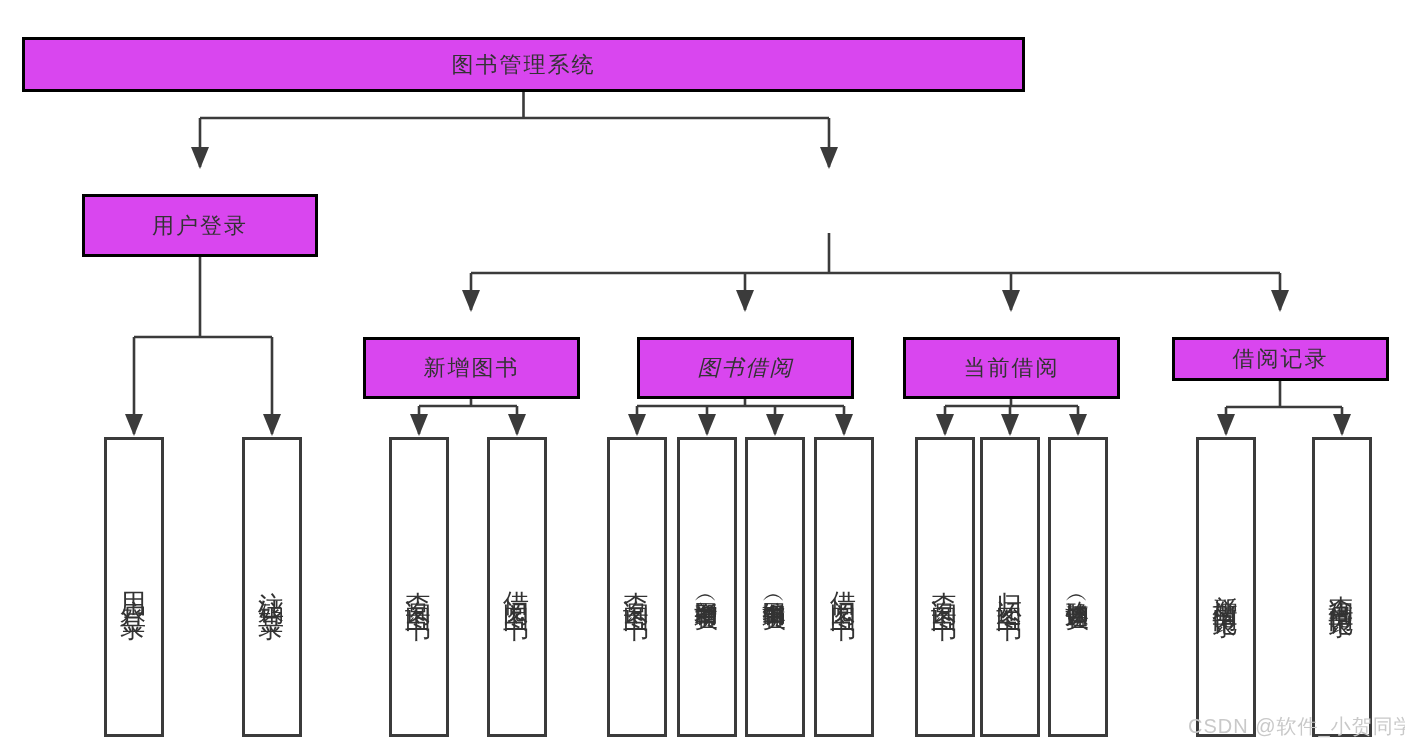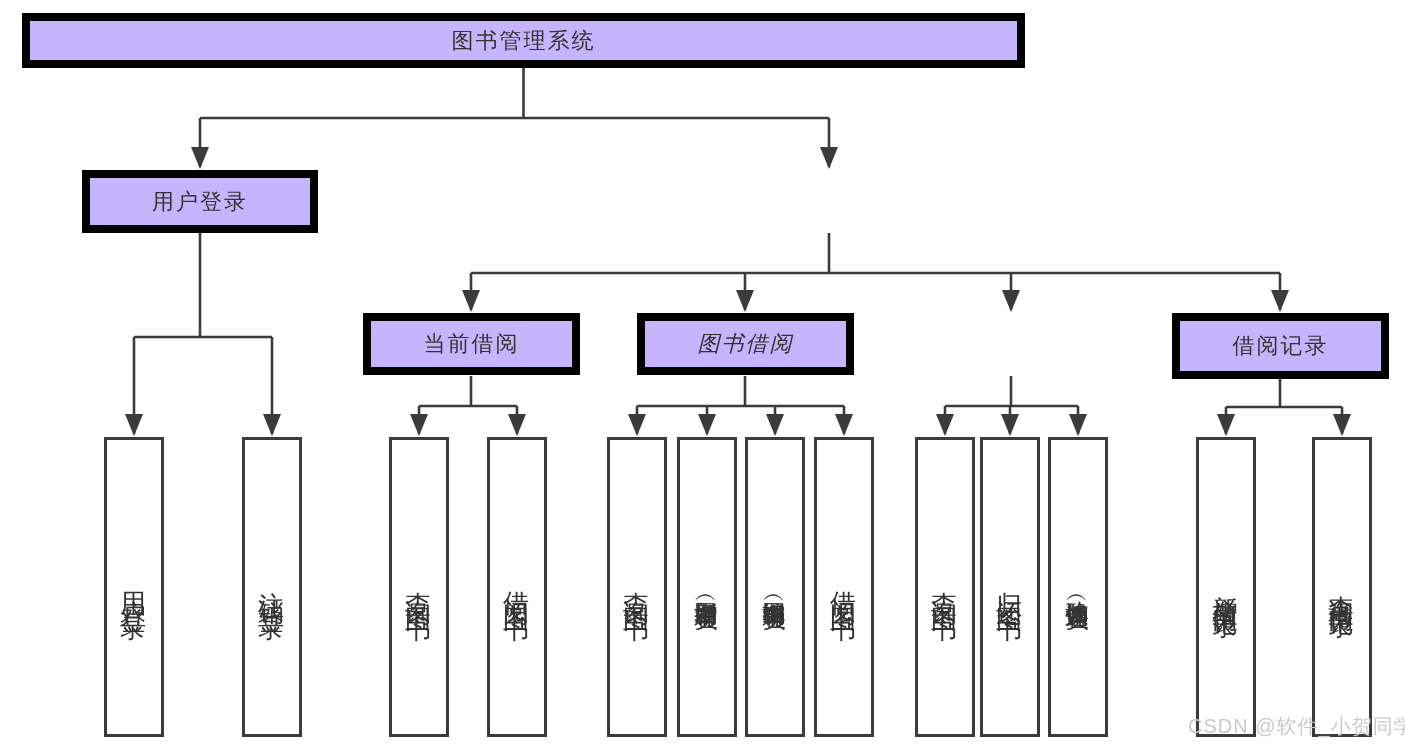--- a/index.html
+++ b/index.html
@@ -9,29 +9,30 @@
     font-family: "Liberation Sans", "DejaVu Sans", sans-serif;
     position: relative;
     overflow: hidden;
     color: #333333;
   }
   #stage { position: absolute; inset: 0; width: 1405px; height: 747px; }
   svg.connectors { position: absolute; left: 0; top: 0; z-index: 1; }
   .box {
     position: absolute;
     box-sizing: border-box;
-    border: 8px solid #000000;
-    background: #c4b5fd;
+    border: 3px solid #000000;
+    background: #d946ef;
     display: flex;
     align-items: center;
     justify-content: center;
     font-size: 22px;
     letter-spacing: 2px;
     color: #333333;
     z-index: 2;
+    margin-top: 24px;
   }
   .leaf {
     position: absolute;
     box-sizing: border-box;
     border: 3px solid #3b3b3b;
     background: #ffffff;
     width: 60px; height: 300px;
     top: 437px;
     display: flex;
     align-items: center;
@@ -99,23 +100,24 @@
       <path d="M1280 376 V407 M1226 407 H1342"></path>
       <path d="M1226 407 V434" marker-end="url(#arrow)"></path>
       <path d="M1342 407 V434" marker-end="url(#arrow)"></path>
     </g>
   </svg>
 
   <div class="box" style="left:22px; top:13px; width:1003px; height:55px;">图书管理系统</div>
 
   <div class="box" style="left:82px; top:170px; width:236px; height:63px;">用户登录</div>
 
-  <div class="box" style="left:363px; top:313px; width:217px; height:62px;">当前借阅</div>
+  <div class="box" style="left:363px; top:313px; width:217px; height:62px;">新增图书</div>
   <div class="box" style="left:637px; top:313px; width:217px; height:62px;font-style:italic;">图书借阅</div>
-  <div class="box" style="left:1172px; top:313px; width:217px; height:66px;">借阅记录</div>
+  <div class="box" style="left:903px; top:313px; width:217px; height:62px;">当前借阅</div>
+  <div class="box" style="left:1172px; top:313px; width:217px; height:44px;">借阅记录</div>
 
   <div class="leaf" style="left:104px;">用户登录</div>
   <div class="leaf" style="left:242px;">注销登录</div>
 
   <div class="leaf" style="left:389px;">查询图书</div>
   <div class="leaf" style="left:487px;">借阅图书</div>
 
   <div class="leaf" style="left:607px;">查询图书</div>
   <div class="leaf long" style="left:677px;">新增图书（管理员）</div>
   <div class="leaf long" style="left:745px;">编辑图书（管理员）</div>

